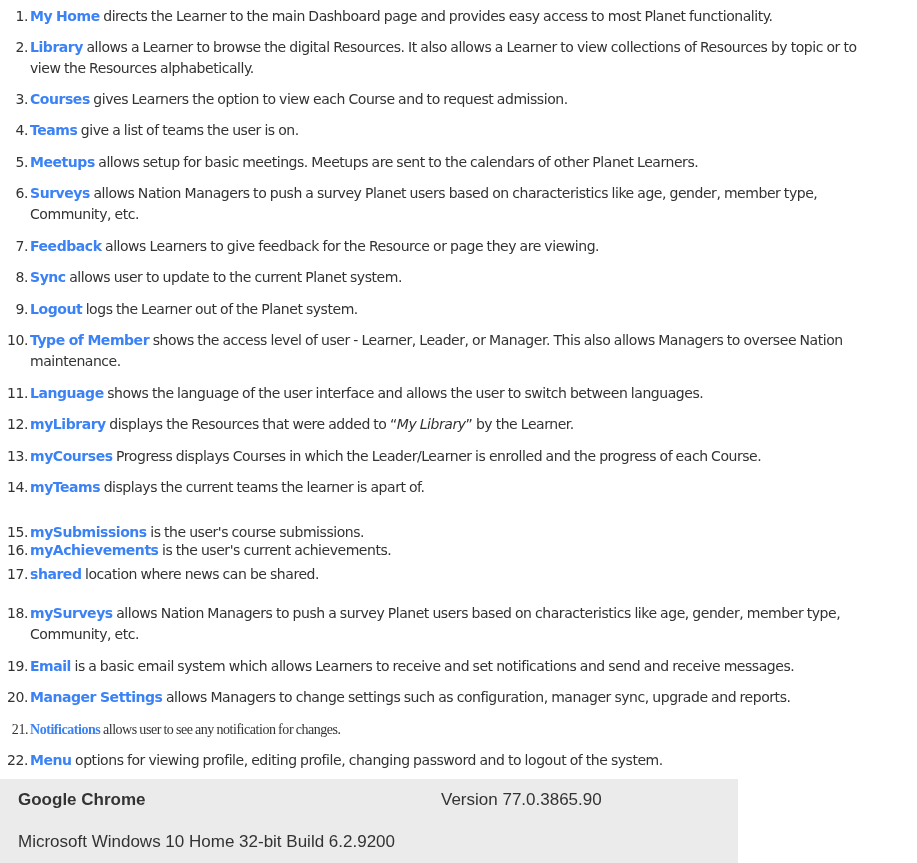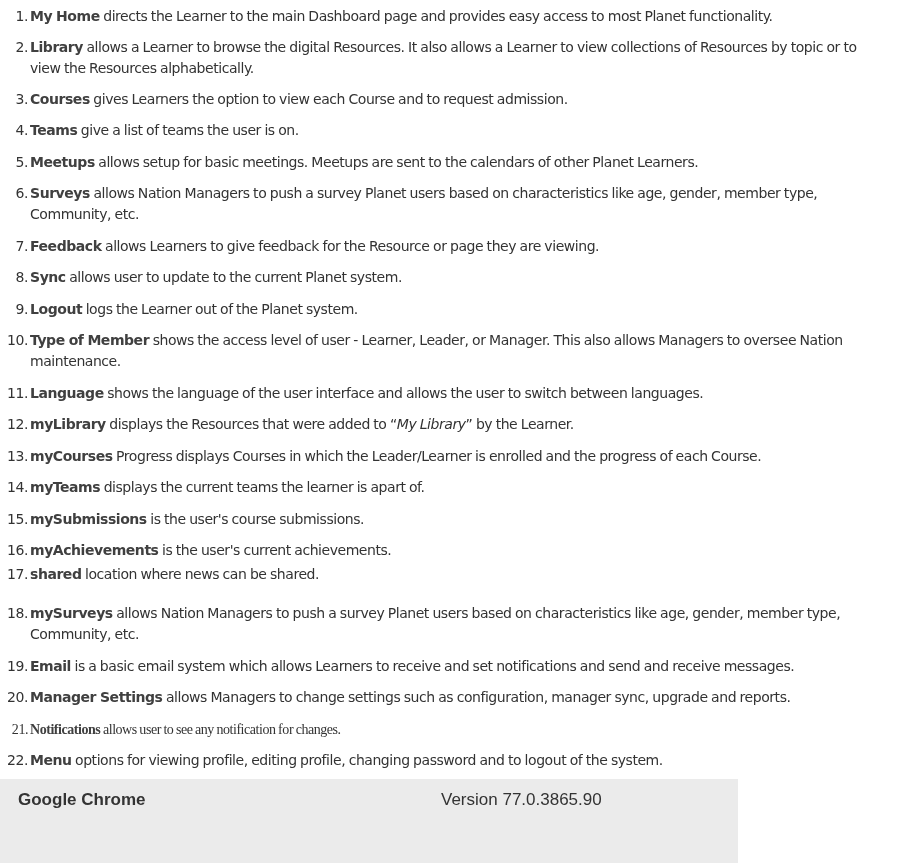--- a/index.html
+++ b/index.html
@@ -1,20 +1,20 @@
 <!DOCTYPE html>
 <html><head>
 <meta charset="utf-8">
 <style>
   html, body { margin:0; padding:0; background:#ffffff; }
   body { width:917px; height:863px; overflow:hidden; position:relative; font-family:"DejaVu Sans", sans-serif; color:#333333; }
   .list { position:absolute; left:0; top:0; width:917px; margin:0; padding:0; list-style:none; }
   .item { position:relative; font-size:14px; line-height:21px; padding-left:30px; letter-spacing:-0.45px; word-spacing:-0.5px; }
   .num { position:absolute; left:0; width:28px; text-align:right; }
-  .item b { font-weight:bold; color:#404040; }
+  .item b { font-weight:bold; color:#3b82f6; }
   .item i { font-style:italic; }
   .footer { position:absolute; left:0; top:779px; width:738px; height:84px; background:#ebebeb; font-family:"Liberation Sans", sans-serif; color:#333; }
   .footer .browser { position:absolute; left:18px; top:11px; font-size:17px; font-weight:bold; }
   .footer .version { position:absolute; left:441px; top:11px; font-size:17px; }
   .footer .os { position:absolute; left:18px; top:53px; font-size:17px; }
 </style>
 </head>
 <body>
 
 <ol class="list" id="feature-list">
@@ -25,26 +25,27 @@
     <li class="item" style="position: absolute; top: 152px; left: 0px; width: 840px;"><span class="num">5.</span><b>Meetups</b><span> allows setup for basic meetings. Meetups are sent to the calendars of other Planet Learners.</span></li>
     <li class="item" style="position: absolute; top: 183px; left: 0px; width: 840px;"><span class="num">6.</span><b>Surveys</b><span> allows Nation Managers to push a survey Planet users based on characteristics like age, gender, member type, Community, etc.</span></li>
     <li class="item" style="position: absolute; top: 236px; left: 0px; width: 840px;"><span class="num">7.</span><b>Feedback</b><span> allows Learners to give feedback for the Resource or page they are viewing.</span></li>
     <li class="item" style="position: absolute; top: 267px; left: 0px; width: 840px;"><span class="num">8.</span><b>Sync</b><span> allows user to update to the current Planet system.</span></li>
     <li class="item" style="position: absolute; top: 299px; left: 0px; width: 840px;"><span class="num">9.</span><b>Logout</b><span> logs the Learner out of the Planet system.</span></li>
     <li class="item" style="position: absolute; top: 330px; left: 0px; width: 840px;"><span class="num">10.</span><b>Type of Member</b><span> shows the access level of user - Learner, Leader, or Manager. This also allows Managers to oversee Nation maintenance.</span></li>
     <li class="item" style="position: absolute; top: 383px; left: 0px; width: 840px;"><span class="num">11.</span><b>Language</b><span> shows the language of the user interface and allows the user to switch between languages.</span></li>
     <li class="item" style="position: absolute; top: 414px; left: 0px; width: 840px;"><span class="num">12.</span><b>myLibrary</b><span> displays the Resources that were added to “</span><i>My Library</i><span>” by the Learner.</span></li>
     <li class="item" style="position: absolute; top: 446px; left: 0px; width: 840px;"><span class="num">13.</span><b>myCourses</b><span> Progress displays Courses in which the Leader/Learner is enrolled and the progress of each Course.</span></li>
     <li class="item" style="position: absolute; top: 477px; left: 0px; width: 840px;"><span class="num">14.</span><b>myTeams</b><span> displays the current teams the learner is apart of.</span></li>
-    <li class="item" style="position: absolute; top: 509px; left: 0px; width: 840px;"><span class="num">15.</span><b>mySubmissions</b><span> is the user's course submissions.</span></li>
+    <li class="item" style="position: absolute; top: 522px; left: 0px; width: 840px;"><span class="num">15.</span><b>mySubmissions</b><span> is the user's course submissions.</span></li>
     <li class="item" style="position: absolute; top: 540px; left: 0px; width: 840px;"><span class="num">16.</span><b>myAchievements</b><span> is the user's current achievements.</span></li>
     <li class="item" style="position: absolute; top: 564px; left: 0px; width: 840px;"><span class="num">17.</span><b>shared</b><span> location where news can be shared.</span></li>
     <li class="item" style="position: absolute; top: 603px; left: 0px; width: 840px;"><span class="num">18.</span><b>mySurveys</b><span> allows Nation Managers to push a survey Planet users based on characteristics like age, gender, member type, Community, etc.</span></li>
     <li class="item" style="position: absolute; top: 656px; left: 0px; width: 840px;"><span class="num">19.</span><b>Email</b><span> is a basic email system which allows Learners to receive and set notifications and send and receive messages.</span></li>
     <li class="item" style="position: absolute; top: 687px; left: 0px; width: 840px;"><span class="num">20.</span><b>Manager Settings</b><span> allows Managers to change settings such as configuration, manager sync, upgrade and reports.</span></li>
     <li class="item" style="position: absolute; top: 719px; left: 0px; width: 840px; font-family: Liberation Serif, serif;"><span class="num">21.</span><b>Notifications</b><span> allows user to see any notification for changes.</span></li>
     <li class="item" style="position: absolute; top: 750px; left: 0px; width: 840px;"><span class="num">22.</span><b>Menu</b><span> options for viewing profile, editing profile, changing password and to logout of the system.</span></li>
   </ol>
 
 <div class="footer">
   <span class="browser">Google Chrome</span>
   <span class="version">Version 77.0.3865.90</span>
+  <span class="os">Microsoft Windows 10 Home 32-bit Build 6.2.9200</span>
 </div>
 
 </body></html>

